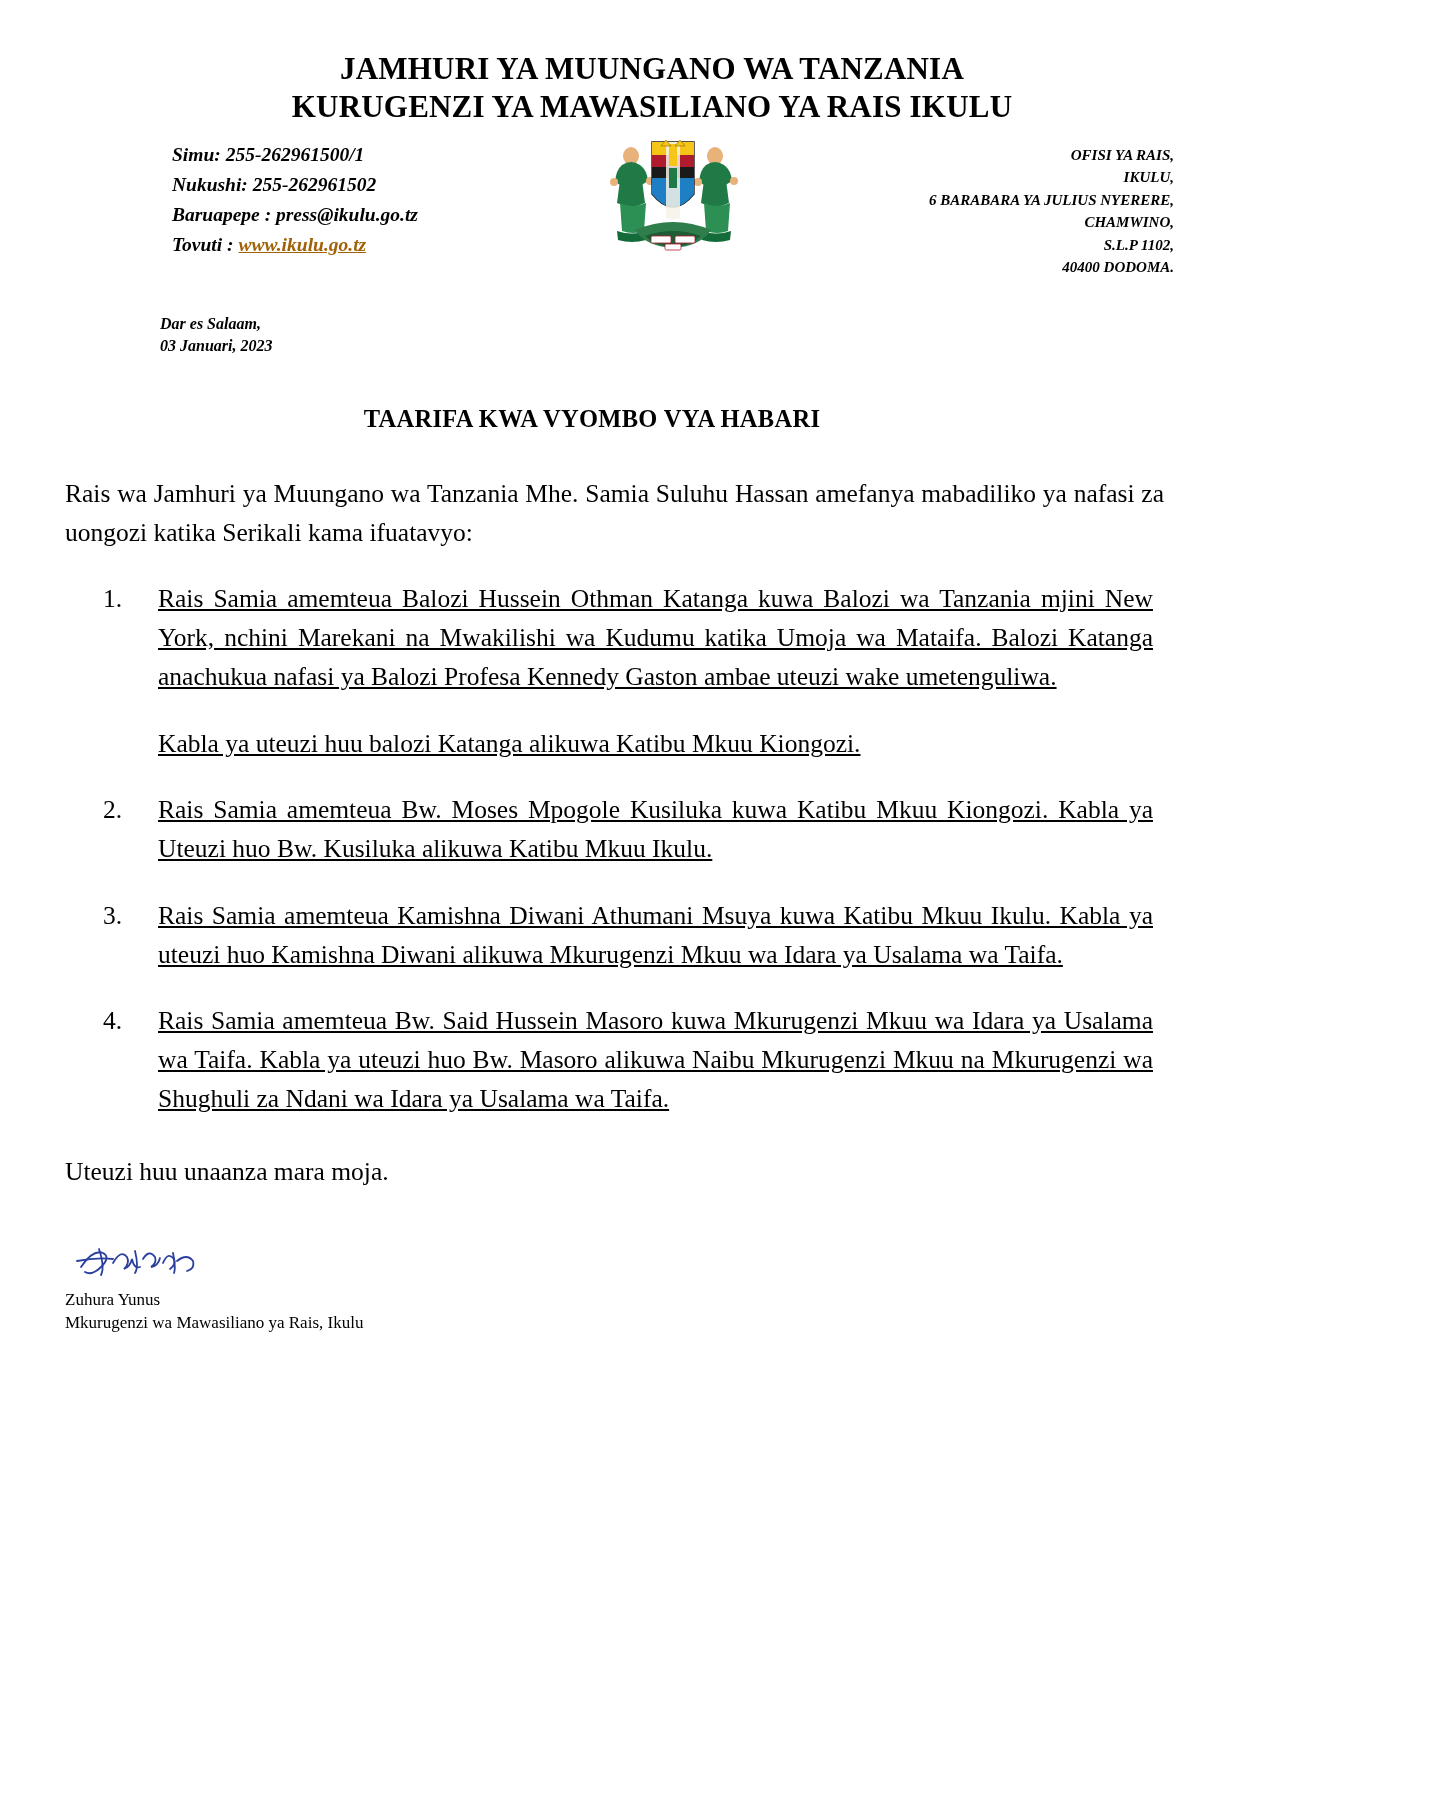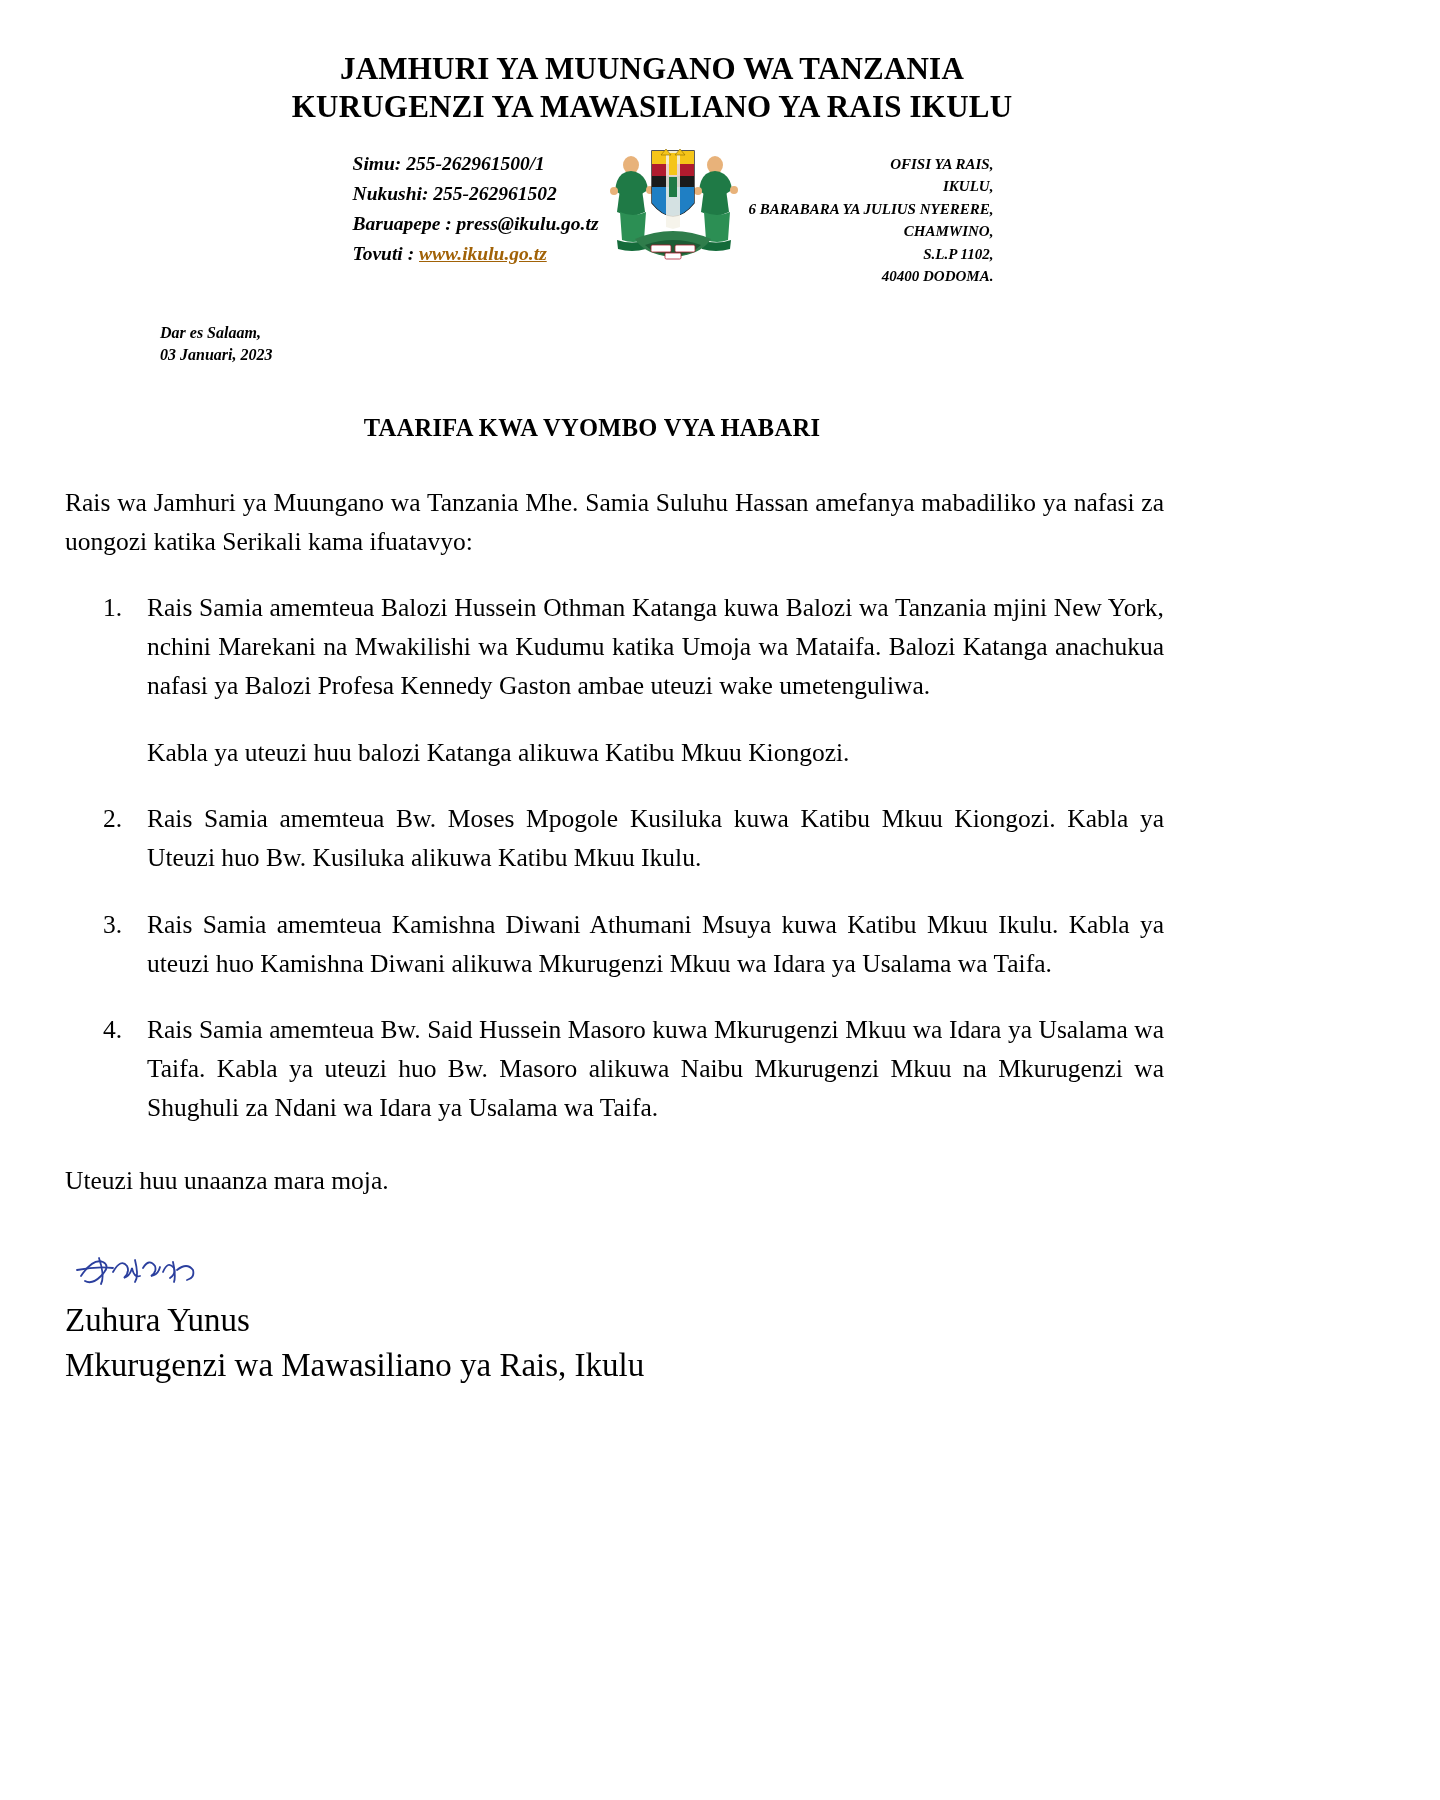--- a/index.html
+++ b/index.html
@@ -33,22 +33,22 @@
     font-size: 31px;
     line-height: 1.22;
     letter-spacing: 0.2px;
     font-family: "Liberation Serif", "DejaVu Serif", serif;
   }
   .org-title div { white-space: nowrap; }
 
   .contact-row {
     display: flex;
     align-items: flex-start;
-    justify-content: center;
-    margin-top: 21px;
+    justify-content: space-between;
+    margin-top: 12px;
     padding: 0 130px 0 172px;
   }
   .contact-left {
     font-style: italic;
     font-weight: bold;
     font-size: 19.5px;
     line-height: 1.55;
     white-space: nowrap;
     padding-top: 2px;
   }
@@ -128,42 +128,43 @@
     left: 0;
     top: 0;
     font-size: 25.5px;
     line-height: 1.52;
   }
   ol.items > li p {
     font-size: 25.5px;
     line-height: 1.52;
     text-align: justify;
     text-justify: inter-word;
-    margin: 0;
+    margin: 11px;
+    text-decoration: underline;
   }
   ol.items > li p.sub {
     margin-top: 28px;
   }
   .closing {
     margin-top: 34px;
     font-size: 25.5px;
     line-height: 1.52;
   }
 
   
   .sigblock {
     margin-top: 46px;
   }
   .signature-mark {
     height: 46px;
     margin-left: 8px;
     margin-bottom: 2px;
   }
   .sig-name, .sig-role {
-    font-size: 33px;
+    font-size: 17px;
     line-height: 1.35;
   }
 
   
   .crest { display:block; }
 </style>
 </head>
 <body>
 
 <div class="page">

